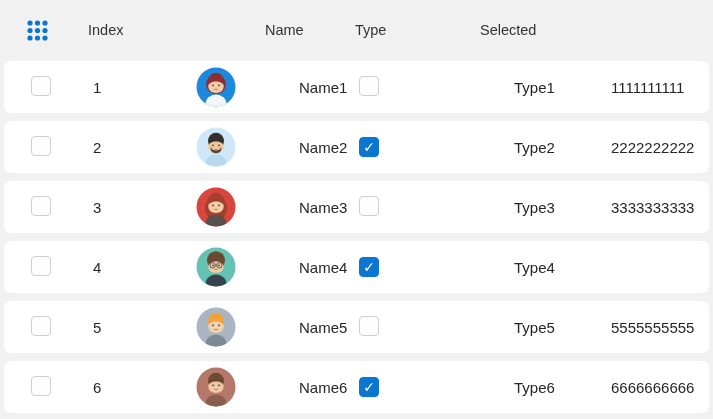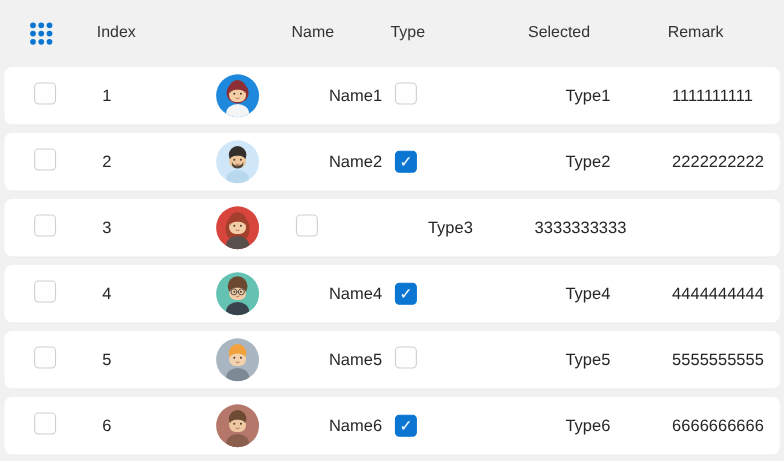--- a/index.html
+++ b/index.html
@@ -86,21 +86,20 @@
           <circle cx="11.5" cy="19" r="2.6" fill="#0b76d1"></circle>
           <circle cx="19" cy="19" r="2.6" fill="#0b76d1"></circle>
       </g>
     </svg>
   </button>
   <div class="hdr-label c-index">Index</div>
   <div class="hdr-label c-avatar"></div>
   <div class="hdr-label c-name">Name</div>
   <div class="hdr-label c-type">Type</div>
   <div class="hdr-label c-selected">Selected</div>
-  <div class="hdr-label c-remark">Remark</div>
 </div>
 
 <div class="rows">
   <div class="row-card grid-cols">
     <div class="cell cell-check">
       <span class="cb"></span>
     </div>
     <div class="cell cell-index">1</div>
     <div class="cell cell-avatar">
         <svg class="avatar" viewBox="0 0 40 40">
@@ -181,20 +180,21 @@
             <ellipse cx="20" cy="36.5" rx="10.5" ry="9" fill="#57504d"></ellipse>
             <circle cx="20" cy="18" r="7.6" fill="#f2cda6"></circle>
             <circle cx="20" cy="13.8" r="8" fill="#a2402d"></circle>
             <rect x="12.4" y="14.5" width="15.2" height="11.2" rx="6" fill="#f2cda6"></rect>
             <circle cx="17" cy="18.3" r="0.9" fill="#4a3a2e"></circle>
             <circle cx="23" cy="18.3" r="0.9" fill="#4a3a2e"></circle>
             <path d="M18.6 22.3 q1.4 1 2.8 0" stroke="#b06a52" stroke-width="0.8" fill="none" stroke-linecap="round"></path>
           </g>
         </svg>
       </div>
+    <div class="cell cell-name">Name3</div>
     <div class="cell cell-selected">
       <span class="cb"></span>
     </div>
     <div class="cell cell-type">Type3</div>
     <div class="cell cell-remark">3333333333</div>
   </div>
 
   <div class="row-card grid-cols">
     <div class="cell cell-check">
       <span class="cb"></span>
@@ -222,21 +222,20 @@
             <circle cx="23" cy="18.3" r="0.9" fill="#4a3a2e"></circle>
             <path d="M18.6 22.3 q1.4 1 2.8 0" stroke="#b06a52" stroke-width="0.8" fill="none" stroke-linecap="round"></path>
           </g>
         </svg>
       </div>
     <div class="cell cell-name">Name4</div>
     <div class="cell cell-selected">
       <span class="cb checked">✓</span>
     </div>
     <div class="cell cell-type">Type4</div>
-    <div class="cell cell-remark">4444444444</div>
   </div>
 
   <div class="row-card grid-cols">
     <div class="cell cell-check">
       <span class="cb"></span>
     </div>
     <div class="cell cell-index">5</div>
     <div class="cell cell-avatar">
         <svg class="avatar" viewBox="0 0 40 40">
           <defs>

